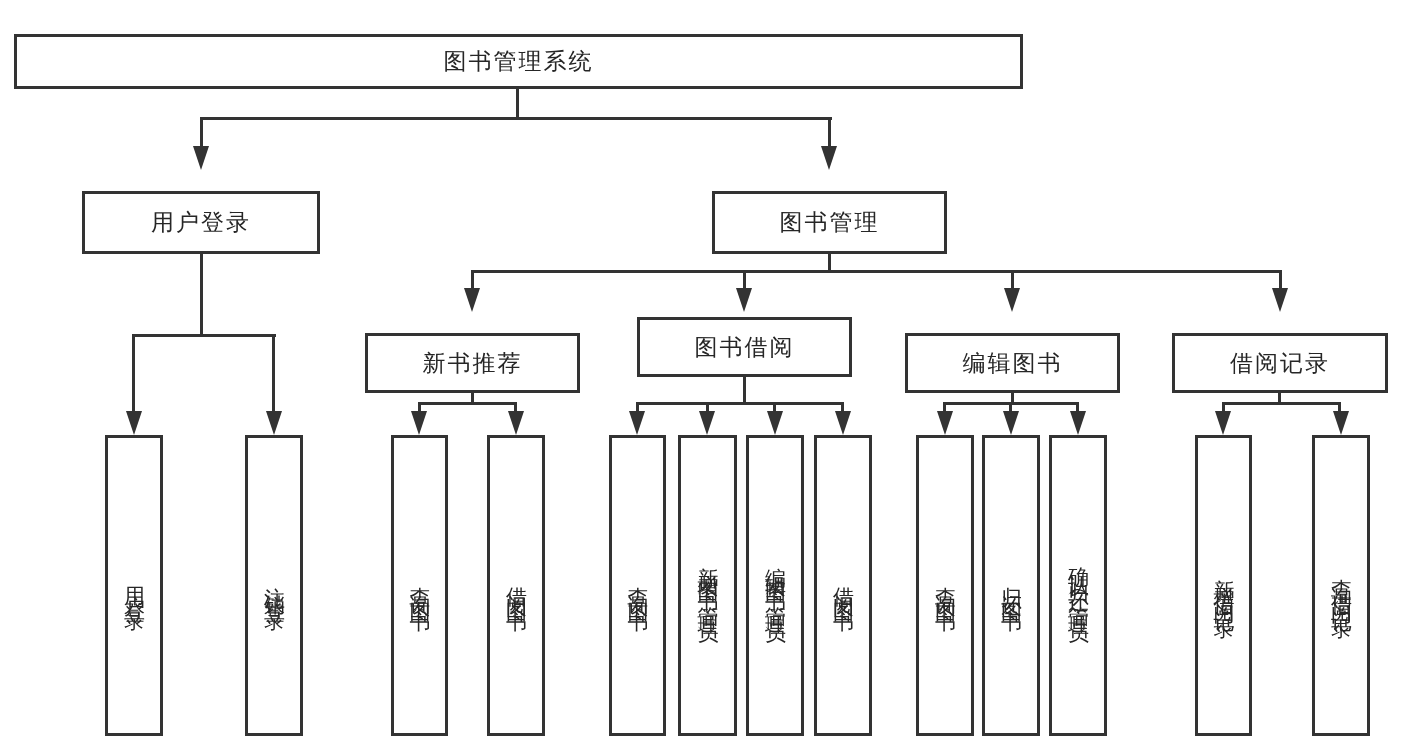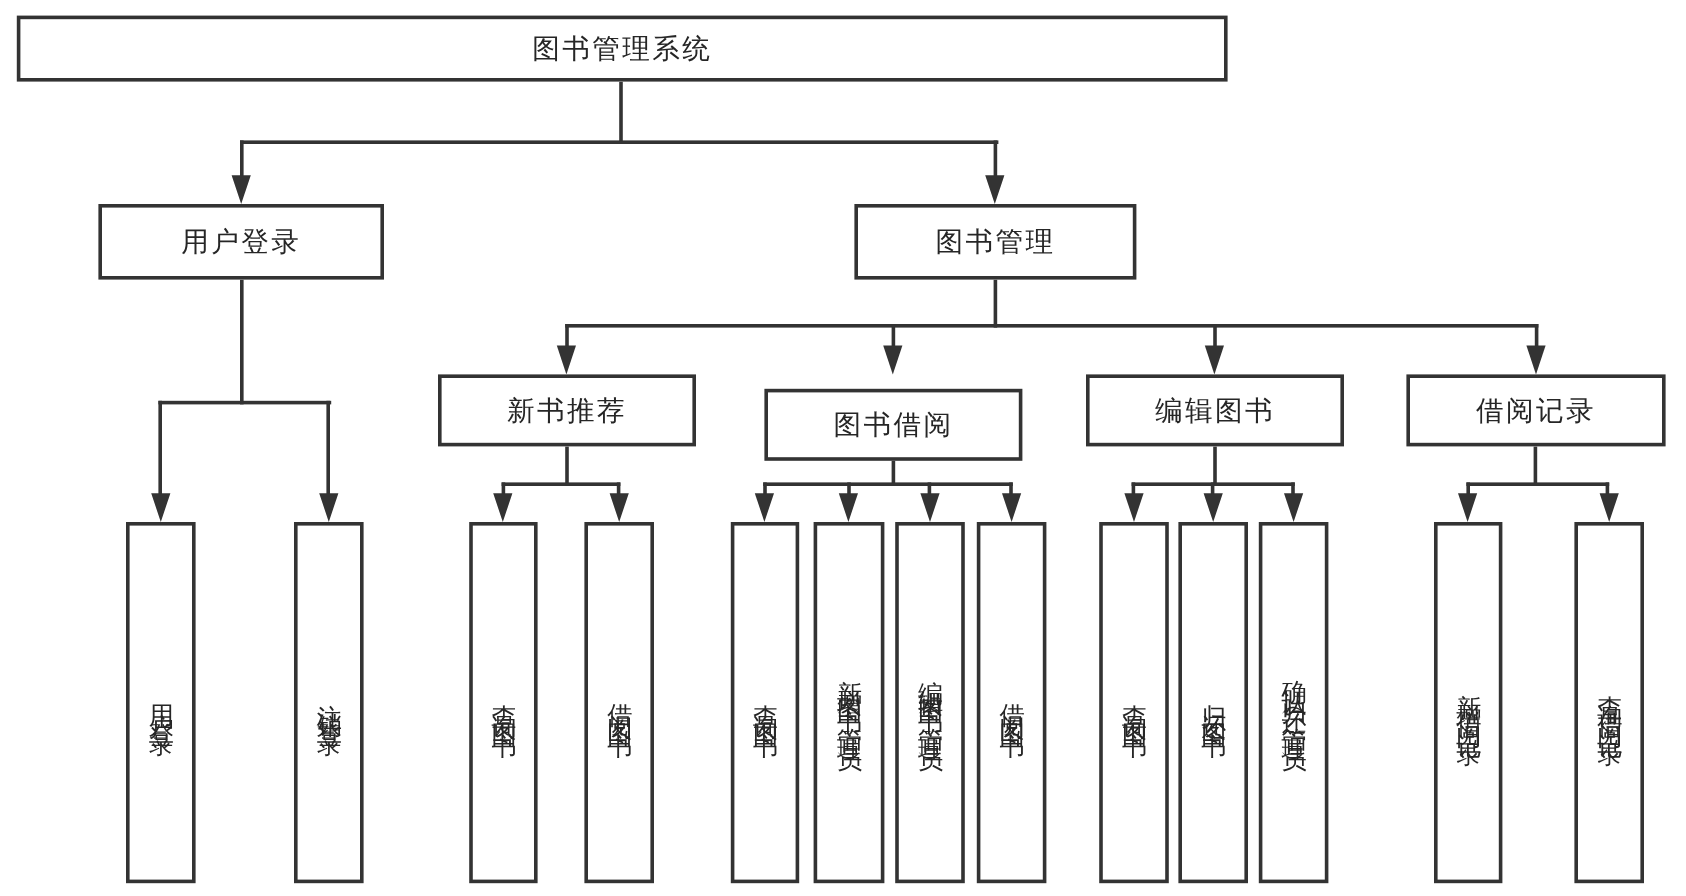--- a/index.html
+++ b/index.html
@@ -12,21 +12,21 @@
   }
   .box{
     position:absolute;
     box-sizing:border-box;
     background:var(--background,#ffffff);
     border:3px solid var(--line,#333333);
     display:flex;align-items:center;justify-content:center;
     color:var(--text,#262626);
     text-align:center;
   }
-  .box.h{font-size:23px;letter-spacing:2px;white-space:nowrap;}
+  .box.h{font-size:23px;letter-spacing:2px;white-space:nowrap;margin-top:21px;}
   .box.v{
     writing-mode:vertical-rl;
     font-size:21px;letter-spacing:8px;
     line-height:1;
   }
   .line{position:absolute;background:var(--line,#333333);}
   .arrow{
     position:absolute;width:0;height:0;
     border-left:8px solid transparent;
     border-right:8px solid transparent;
@@ -103,21 +103,21 @@
   <div class="line" style="left:1338px;top:402px;width:3px;height:10px"></div>
   <div class="arrow" style="left:1215px;top:411px"></div>
   <div class="arrow" style="left:1333px;top:411px"></div>
 
   <div class="box h" style="left:14px;top:13px;width:1009px;height:55px">图书管理系统</div>
 
   <div class="box h" style="left:82px;top:170px;width:238px;height:63px">用户登录</div>
   <div class="box h" style="left:365px;top:312px;width:215px;height:60px">新书推荐</div>
 
   <div class="box h" style="left:712px;top:170px;width:235px;height:63px">图书管理</div>
-  <div class="box h" style="left:637px;top:324px;width:215px;height:60px">图书借阅</div>
+  <div class="box h" style="left:637px;top:296px;width:215px;height:60px">图书借阅</div>
   <div class="box h" style="left:905px;top:312px;width:215px;height:60px">编辑图书</div>
   <div class="box h" style="left:1172px;top:312px;width:216px;height:60px">借阅记录</div>
 
   <div class="box v" style="left:105px;top:435px;width:58px;height:301px">用户登录</div>
   <div class="box v" style="left:245px;top:435px;width:58px;height:301px">注销登录</div>
 
   <div class="box v" style="left:391px;top:435px;width:57px;height:301px">查询图书</div>
   <div class="box v" style="left:487px;top:435px;width:58px;height:301px">借阅图书</div>
 
   <div class="box v" style="left:609px;top:435px;width:57px;height:301px">查询图书</div>

